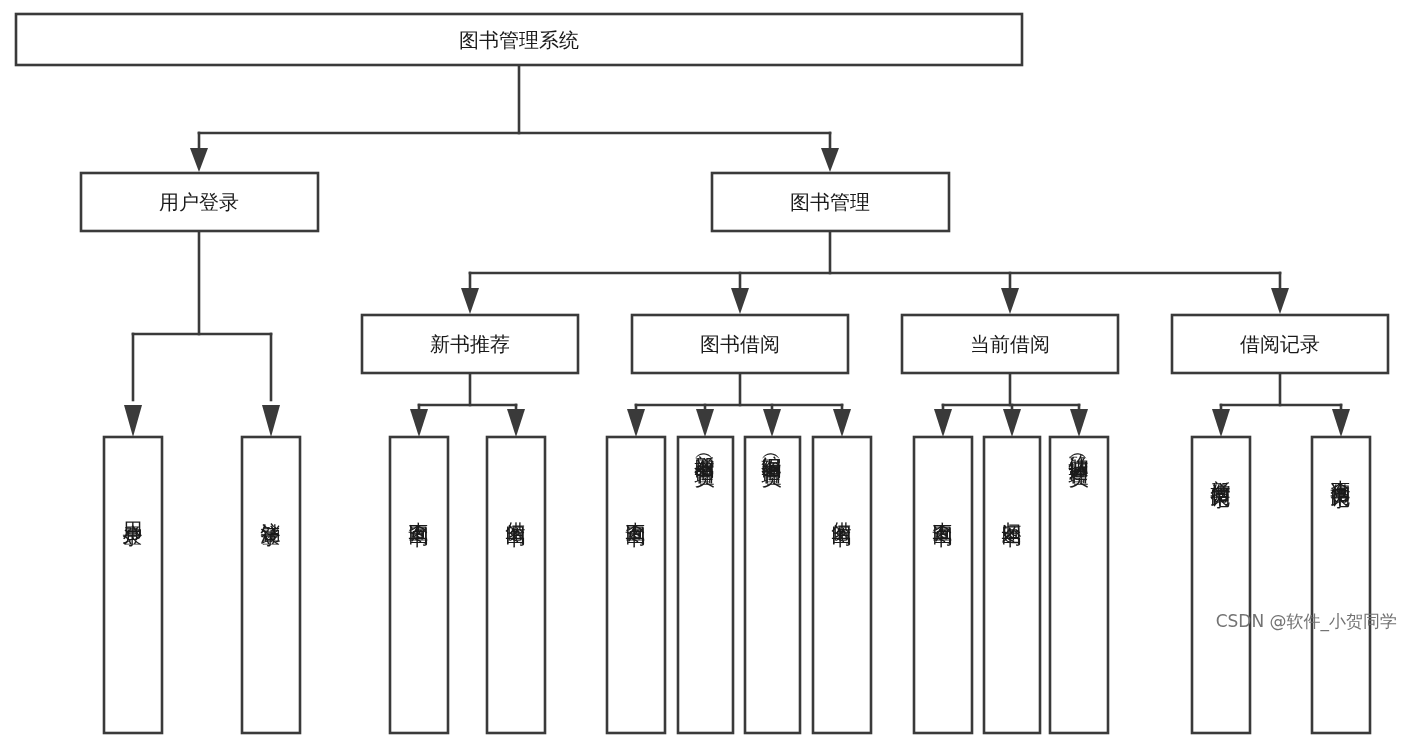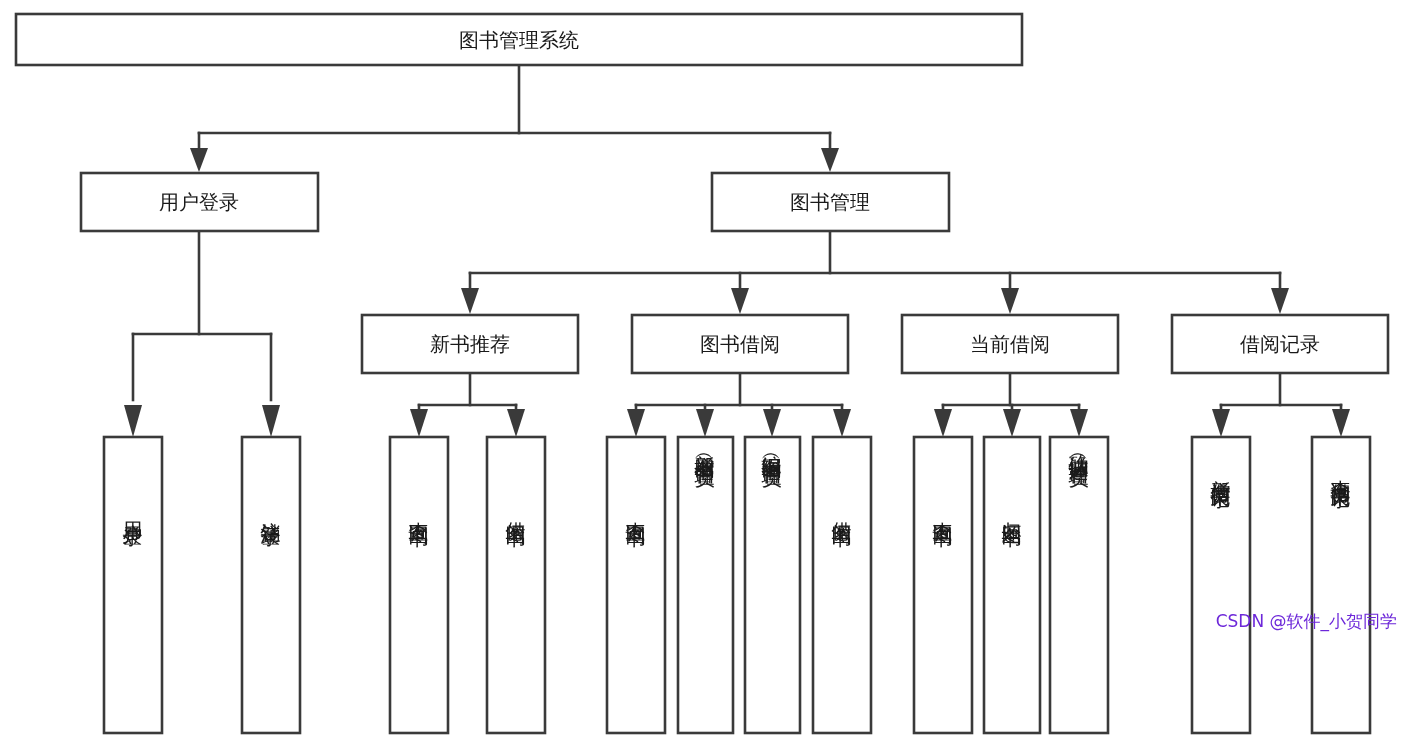--- a/index.html
+++ b/index.html
@@ -58,21 +58,21 @@
     text-orientation: upright;
     text-anchor: middle;
     letter-spacing: 2px;
   }
   .watermark {
     position: absolute;
     right: 8px;
     bottom: 4px;
     font-family: "DejaVu Sans", "Liberation Sans", sans-serif;
     font-size: 17px;
-    color: #6d28d9;
+    color: #737373;
     white-space: nowrap;
     user-select: none;
   }
 </style>
 </head>
 <body>
 
 <div id="diagram-root">
 
   <svg id="tree-svg" viewBox="0 0 1405 747" xmlns="http://www.w3.org/2000/svg">

